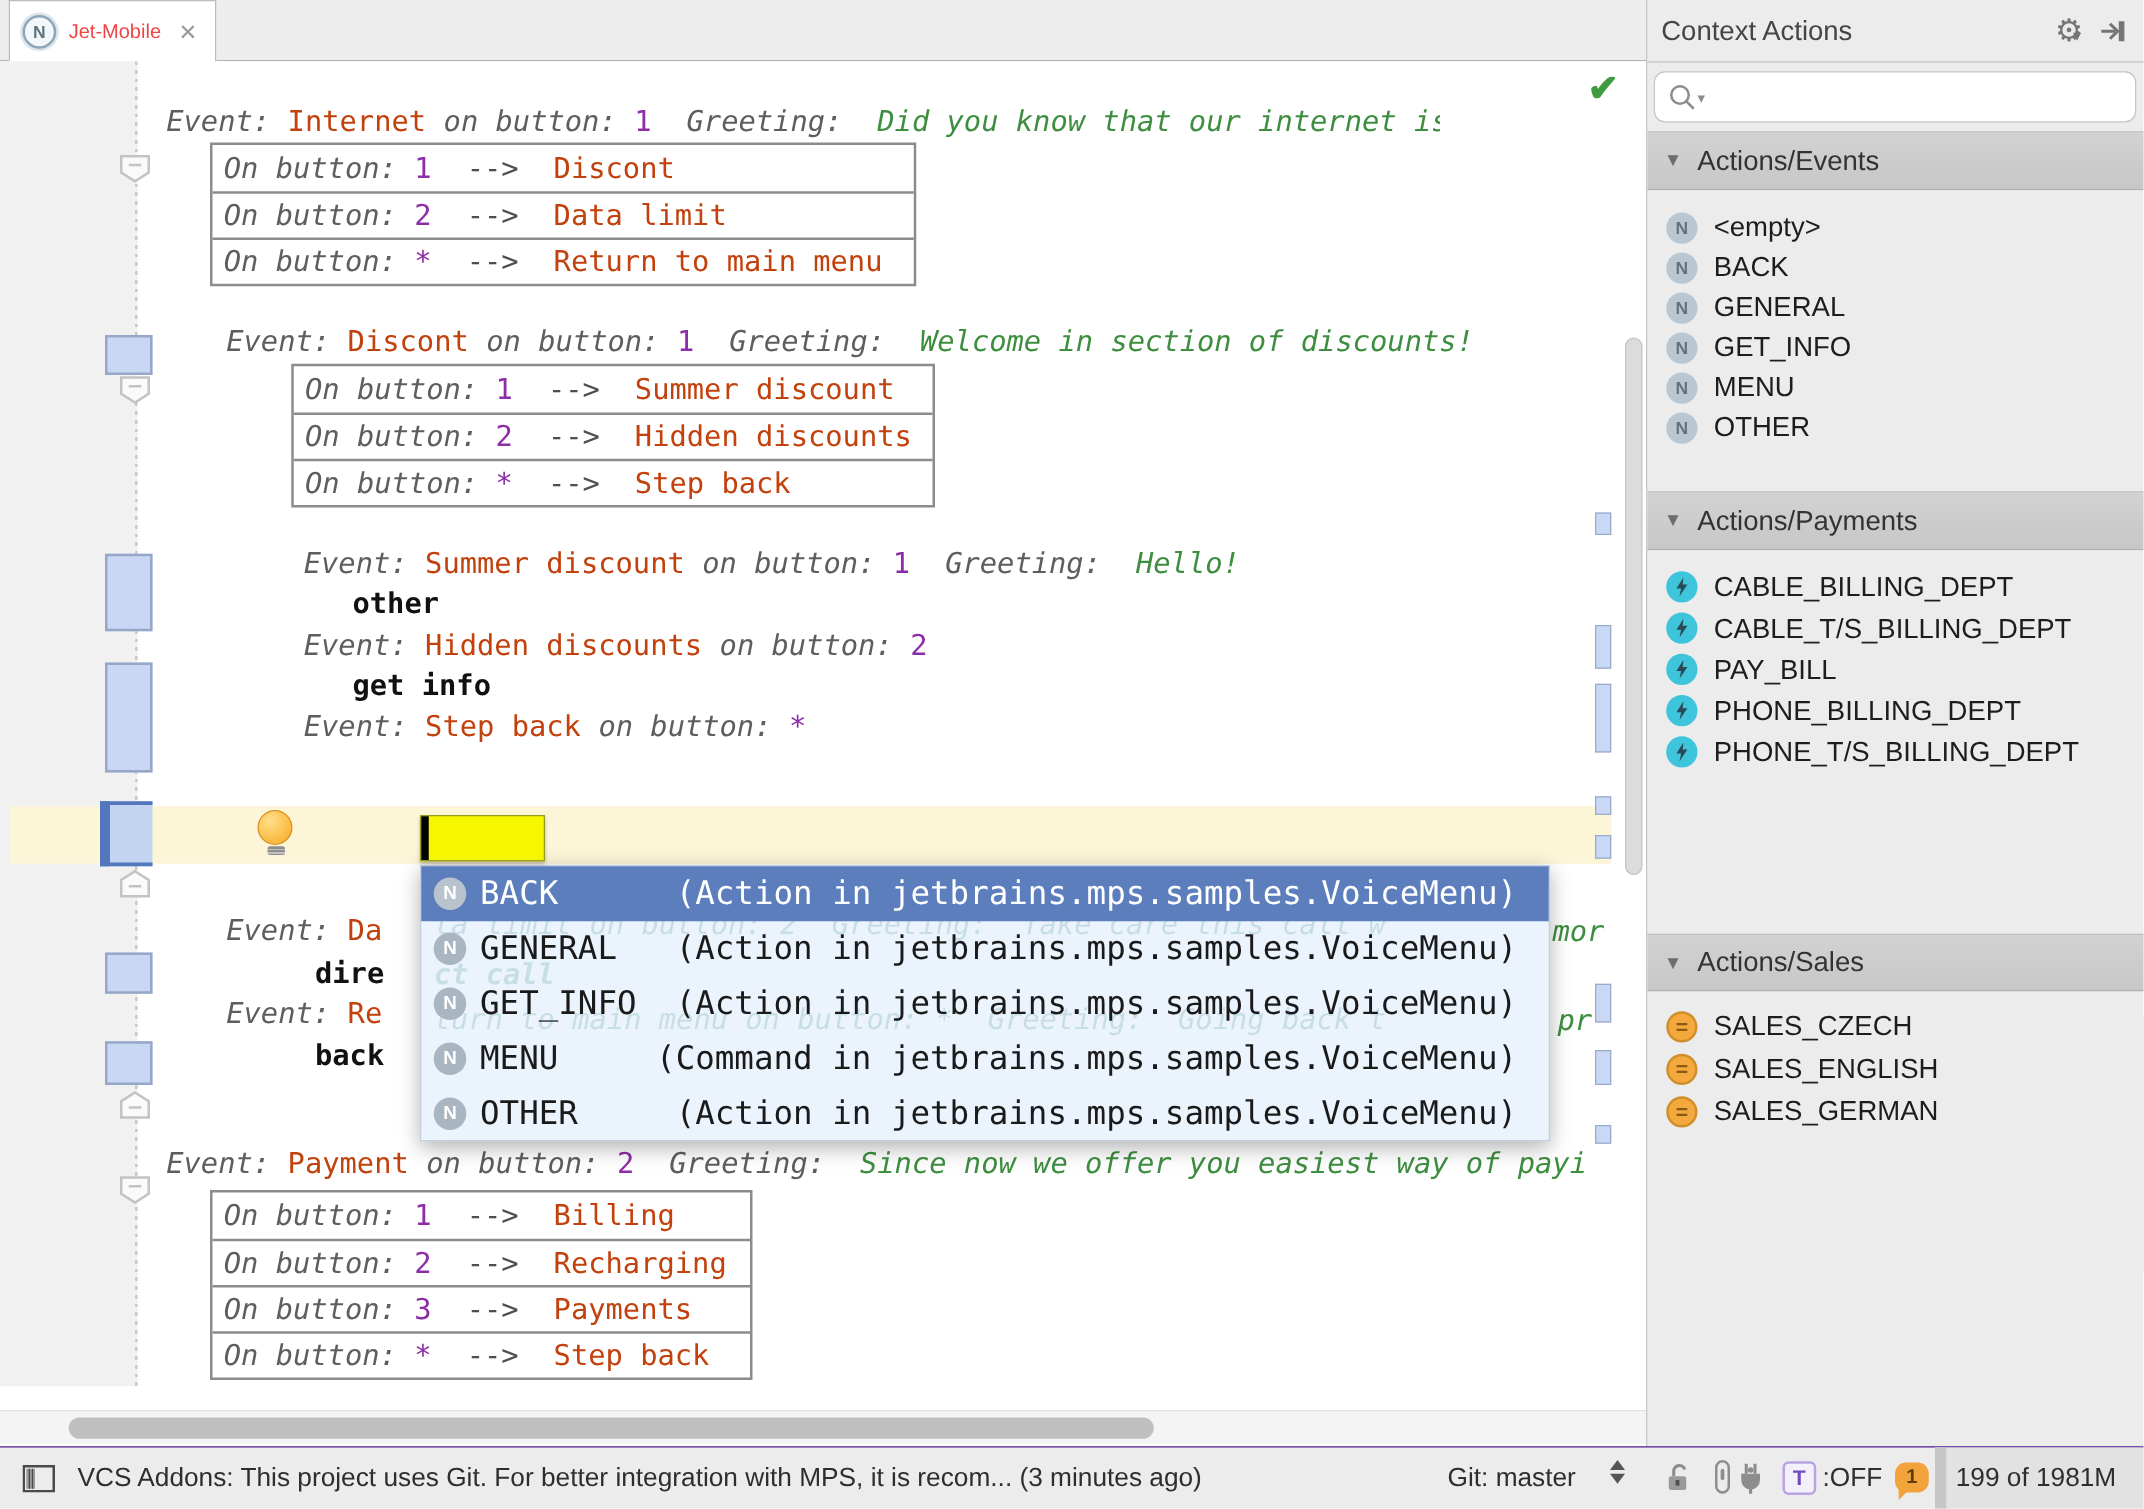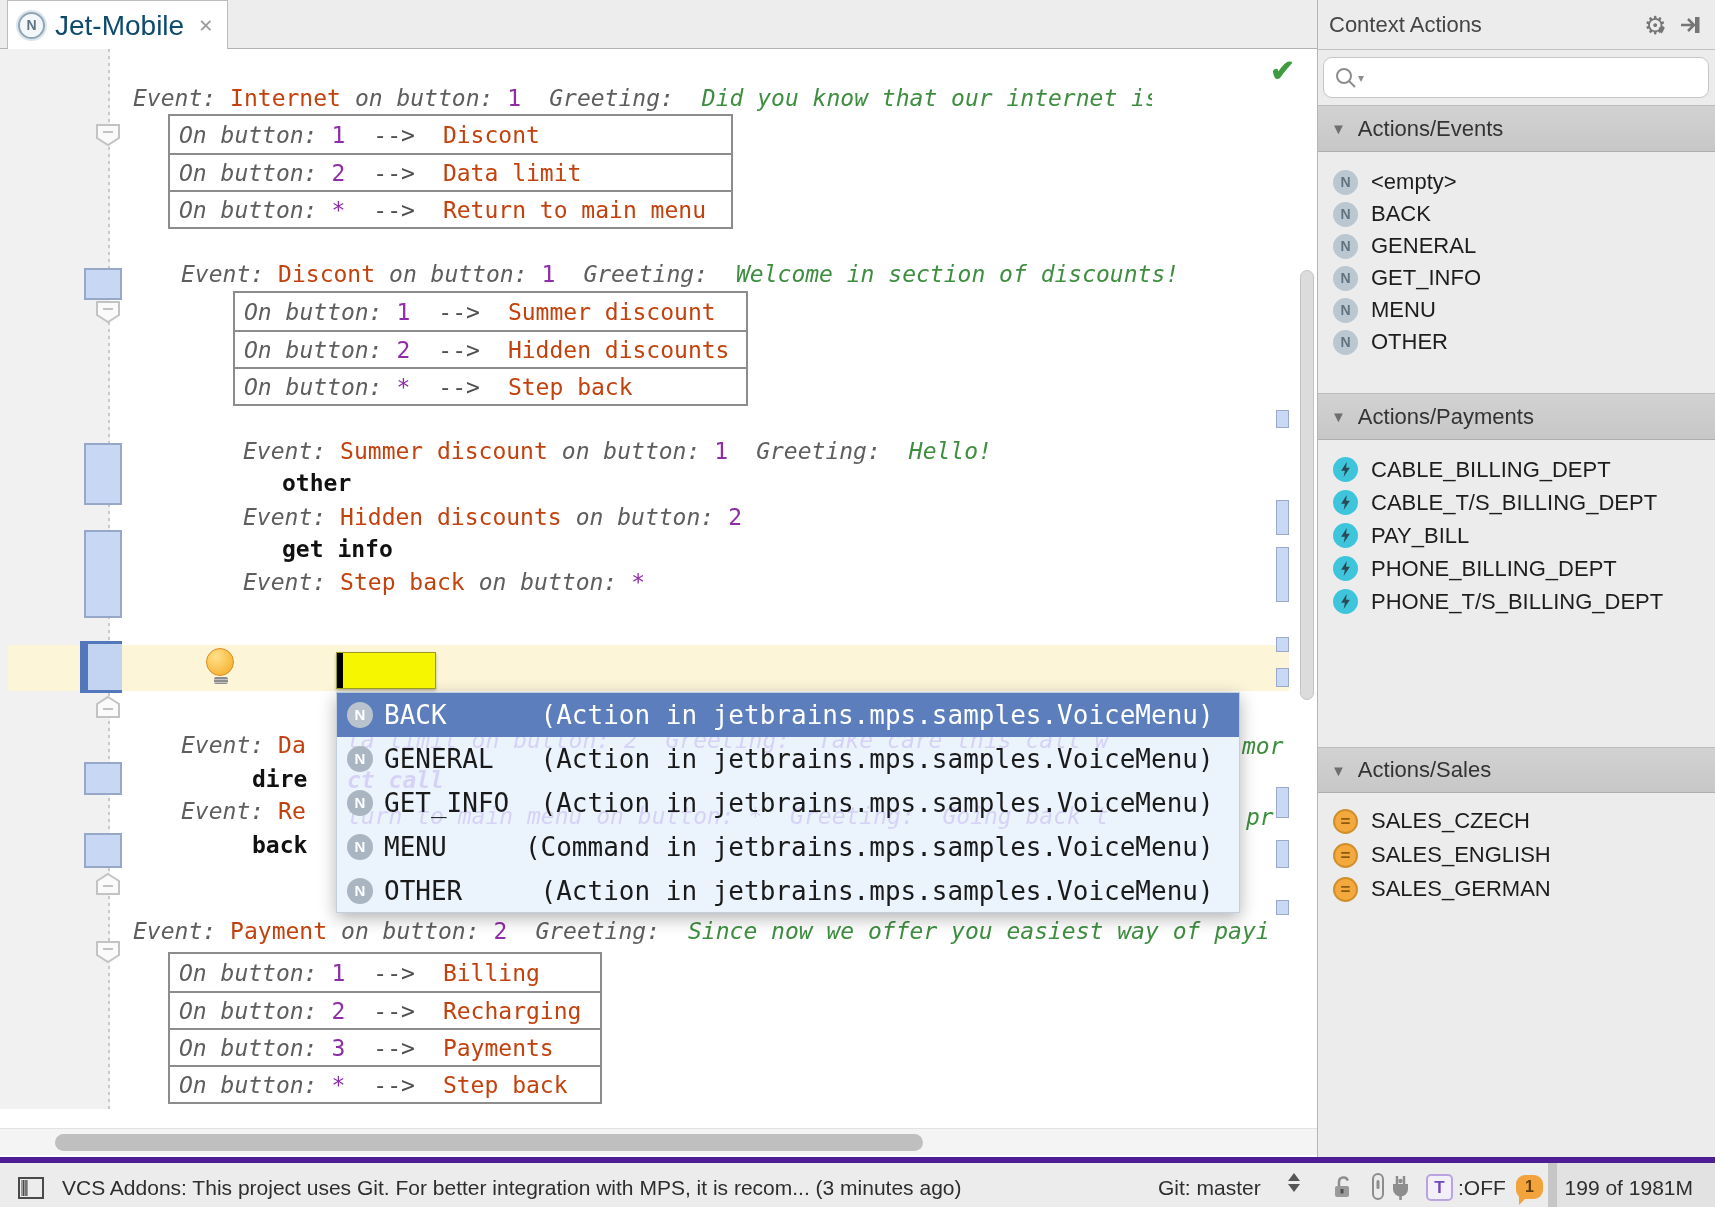--- a/index.html
+++ b/index.html
@@ -3,21 +3,21 @@
 <meta charset="utf-8">
 <style>
   *{box-sizing:border-box;margin:0;padding:0}
   html,body{width:1715px;height:1207px;background:#fff;font-family:"Liberation Sans",sans-serif}
   .app{position:relative;width:1715px;height:1207px;overflow:hidden;background:#fff}
 
   
   .tabbar{position:absolute;left:0;top:0;width:1317px;height:49px;background:#ededed;border-bottom:1px solid #b3b3b3}
   .tab{position:absolute;left:7px;top:0;height:50px;display:flex;align-items:center;gap:10px;padding:0 14px 0 10px;background:#fff;border:1px solid #bdbdbd;border-bottom:none}
   .tabicon{width:27px;height:27px;border-radius:50%;border:2px solid #8fa6b8;background:#f4f7f9;color:#5f7380;font:bold 14px/23px "Liberation Sans",sans-serif;text-align:center;box-shadow:0 0 0 2px #dde6eb}
-  .tablabel{font-size:28px;color:#0c4a6e}
+  .tablabel{font-size:16px;color:#ef4444}
   .tabclose{font-size:18px;color:#9a9a9a;margin-left:4px;cursor:pointer}
 
   
   .editor{position:absolute;left:0;top:49px;width:1317px;height:1108px;background:#fff;overflow:hidden}
   .gutter{position:absolute;left:0;top:0;width:110px;height:1060px;background:#f1f1f1}
   .dotline{position:absolute;left:108px;top:0;width:2px;height:1062px;background:repeating-linear-gradient(to bottom,#c9c9c9 0 3px,transparent 3px 7px)}
   .creamrow{position:absolute;left:8px;top:596px;width:1281px;height:46px;background:#fdf5d8}
   .pin{position:absolute;left:95px}
   .lmark{position:absolute;left:84px;width:38px;background:#c8d8f4;border:2px solid #96a7c8}
   .rmark{position:absolute;left:1276px;width:13px;background:#c9d8f4;border:1px solid #9aa9cc}
@@ -39,21 +39,21 @@
 
   .etable{position:absolute;border:2px solid #8c8c8c}
   .trow{height:37px;display:flex;align-items:center;padding-left:9px;border-top:2px solid #8c8c8c;font-family:"DejaVu Sans Mono",monospace;font-size:23px;white-space:pre}
   .trow:first-child{border-top:none}
   .arrow{color:#4f4f4f}
 
   .yellowcell{position:absolute;left:336px;top:603px;width:100px;height:37px;background:#f6f600;border:1px solid #9a9a20;box-shadow:0 2px 3px rgba(0,0,0,.25);z-index:6}
   .caret{position:absolute;left:0;top:0;width:6px;height:100%;background:#000}
 
   .popup{position:absolute;left:336px;top:643px;width:904px;height:221px;background:rgba(233,242,252,.93);border:1px solid #c3cfdb;box-shadow:0 5px 16px rgba(0,0,0,.3);z-index:5}
-  .ghost{position:absolute;left:10px;font-family:"DejaVu Sans Mono",monospace;font-size:23px;font-style:italic;white-space:pre;color:#6d28d9;opacity:.16}
+  .ghost{position:absolute;left:10px;font-family:"DejaVu Sans Mono",monospace;font-size:23px;font-style:italic;white-space:pre;color:#0f766e;opacity:.16}
   .prow{position:relative;height:44px;display:flex;align-items:center;padding-left:10px;font-family:"DejaVu Sans Mono",monospace;font-size:26px;white-space:pre;color:#1a1a1a}
   .prow.selected{background:#5c7ebd;color:#fff}
   .picon{flex:0 0 26px;width:26px;height:26px;border-radius:50%;background:#a9b5c0;color:#fff;font:bold 15px/26px "Liberation Sans",sans-serif;text-align:center;margin-right:11px}
   .frag{position:absolute;font-family:"DejaVu Sans Mono",monospace;font-size:23px;font-style:italic;color:#3e8e40;white-space:pre}
 
   .hstrack{position:absolute;left:0;top:1079px;width:1317px;height:27px;background:#f4f4f4;border-top:1px solid #e2e2e2}
   .hsthumb{position:absolute;left:55px;top:5px;width:868px;height:17px;background:#bfbfbf;border-radius:9px}
 
   
   .vdivider{position:absolute;left:1317px;top:0;width:1px;height:1157px;background:#b5b5b5}
@@ -67,21 +67,21 @@
   .secband{position:absolute;left:0;width:100%;background:linear-gradient(#d2d2d2,#c7c7c7);border-top:1px solid #bcbcbc;border-bottom:1px solid #aeaeae;display:flex;align-items:center;padding-left:13px;gap:12px}
   .sectri{font-size:15px;color:#6e6e6e}
   .seclabel{font-size:22px;color:#333}
   .plist{position:absolute;left:0;width:100%}
   .pitem{display:flex;align-items:center;padding-left:15px;gap:13px;font-size:22px;color:#1d1d1d}
   .nicon{flex:0 0 25px;width:25px;height:25px;border-radius:50%;background:#bac7d0;color:#60737f;font:bold 14px/25px "Liberation Sans",sans-serif;text-align:center}
   .bolticon{flex:0 0 25px;width:25px;height:25px;border-radius:50%;background:#3ec5db;display:flex;align-items:center;justify-content:center}
   .salesicon{flex:0 0 25px;width:25px;height:25px;border-radius:50%;background:#f3a93d;border:2px solid #d08f2b;color:#8a5a10;font:bold 17px/21px "Liberation Sans",sans-serif;text-align:center}
 
   
-  .statusbar{position:absolute;left:0;top:1157px;width:1715px;height:50px;background:#ececec;border-top:6px solid #4c1d95;font-size:21px;color:#2e2e2e}
+  .statusbar{position:absolute;left:0;top:1157px;width:1715px;height:50px;background:#ececec;border-top:1px solid #4c1d95;font-size:21px;color:#2e2e2e}
   .sb-left{position:absolute;left:18px;top:14px}
   .sb-msg{position:absolute;left:62px;top:13px;white-space:nowrap}
   .sb-git{position:absolute;left:1158px;top:13px;white-space:nowrap}
   .gitarrows{position:absolute;left:1288px;top:10px;display:flex;flex-direction:column;align-items:center}
   .tri{width:0;height:0;border-left:6px solid transparent;border-right:6px solid transparent}
   .tri.up{border-bottom:8px solid #555;margin-bottom:3px}
   .tri.down{border-top:8px solid #555}
   .sb-lock{position:absolute;left:1332px;top:11px}
   .sb-capsule{position:absolute;left:1372px;top:10px}
   .sb-plug{position:absolute;left:1388px;top:10px}

